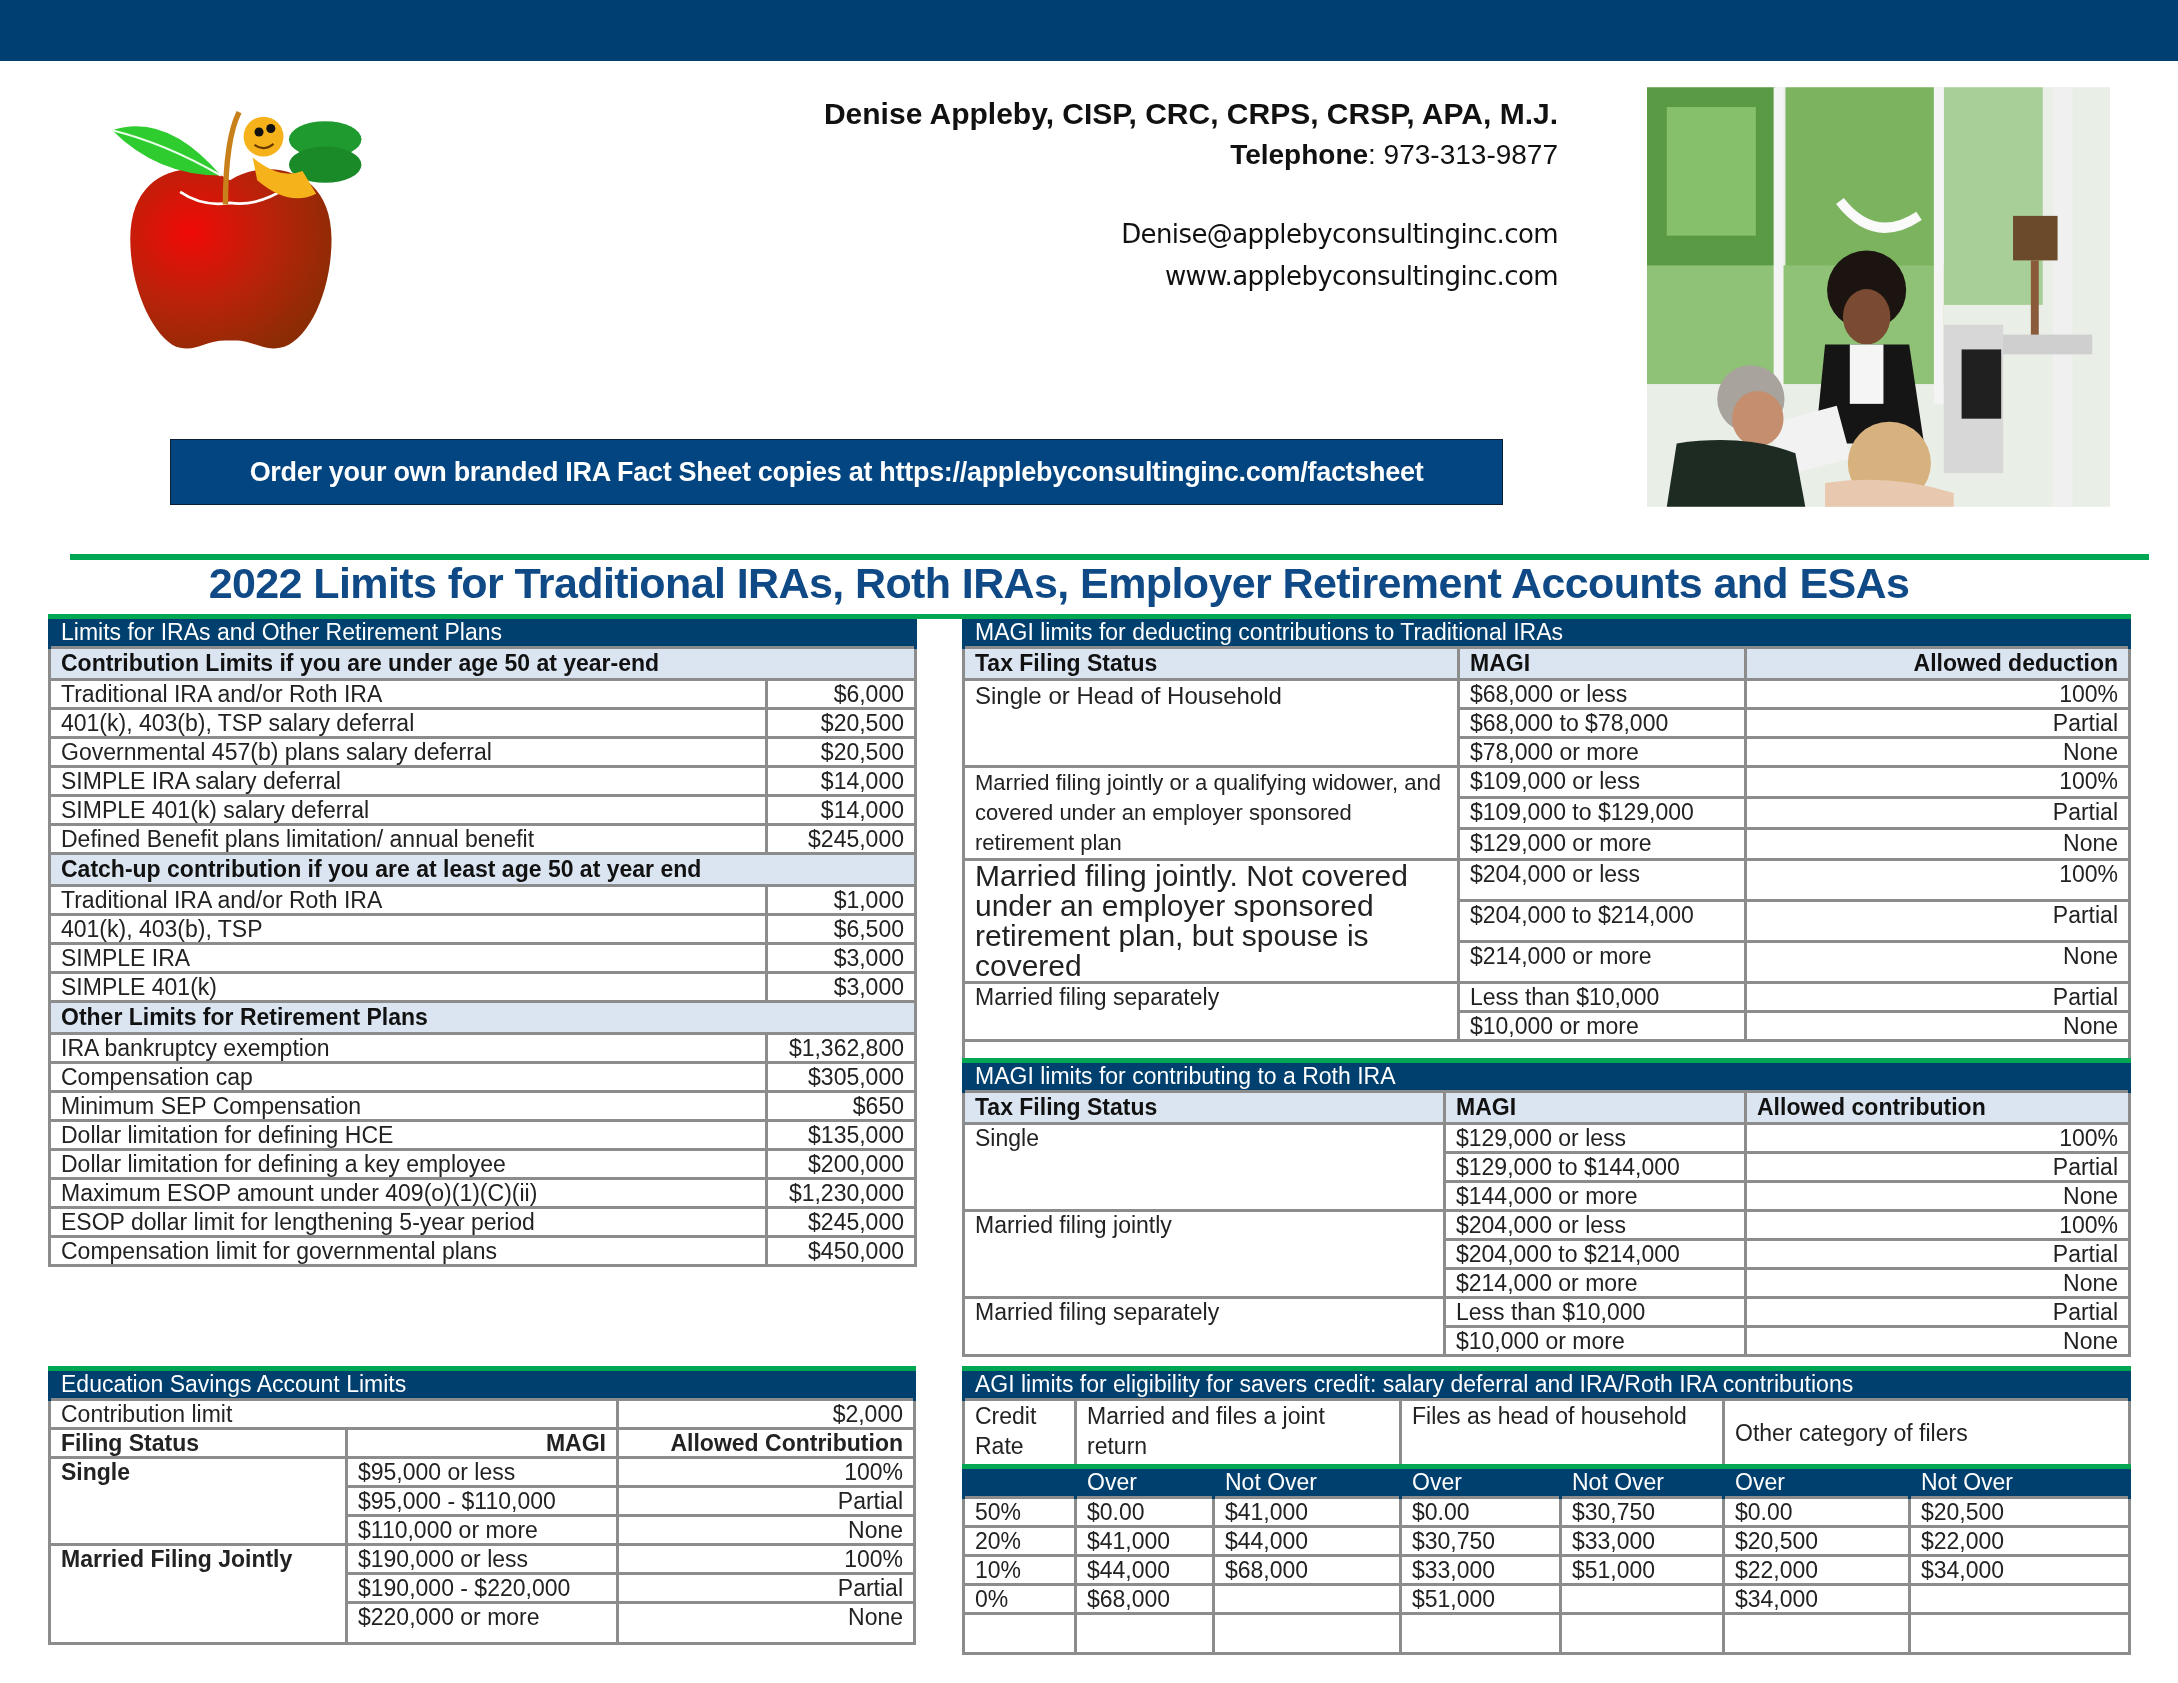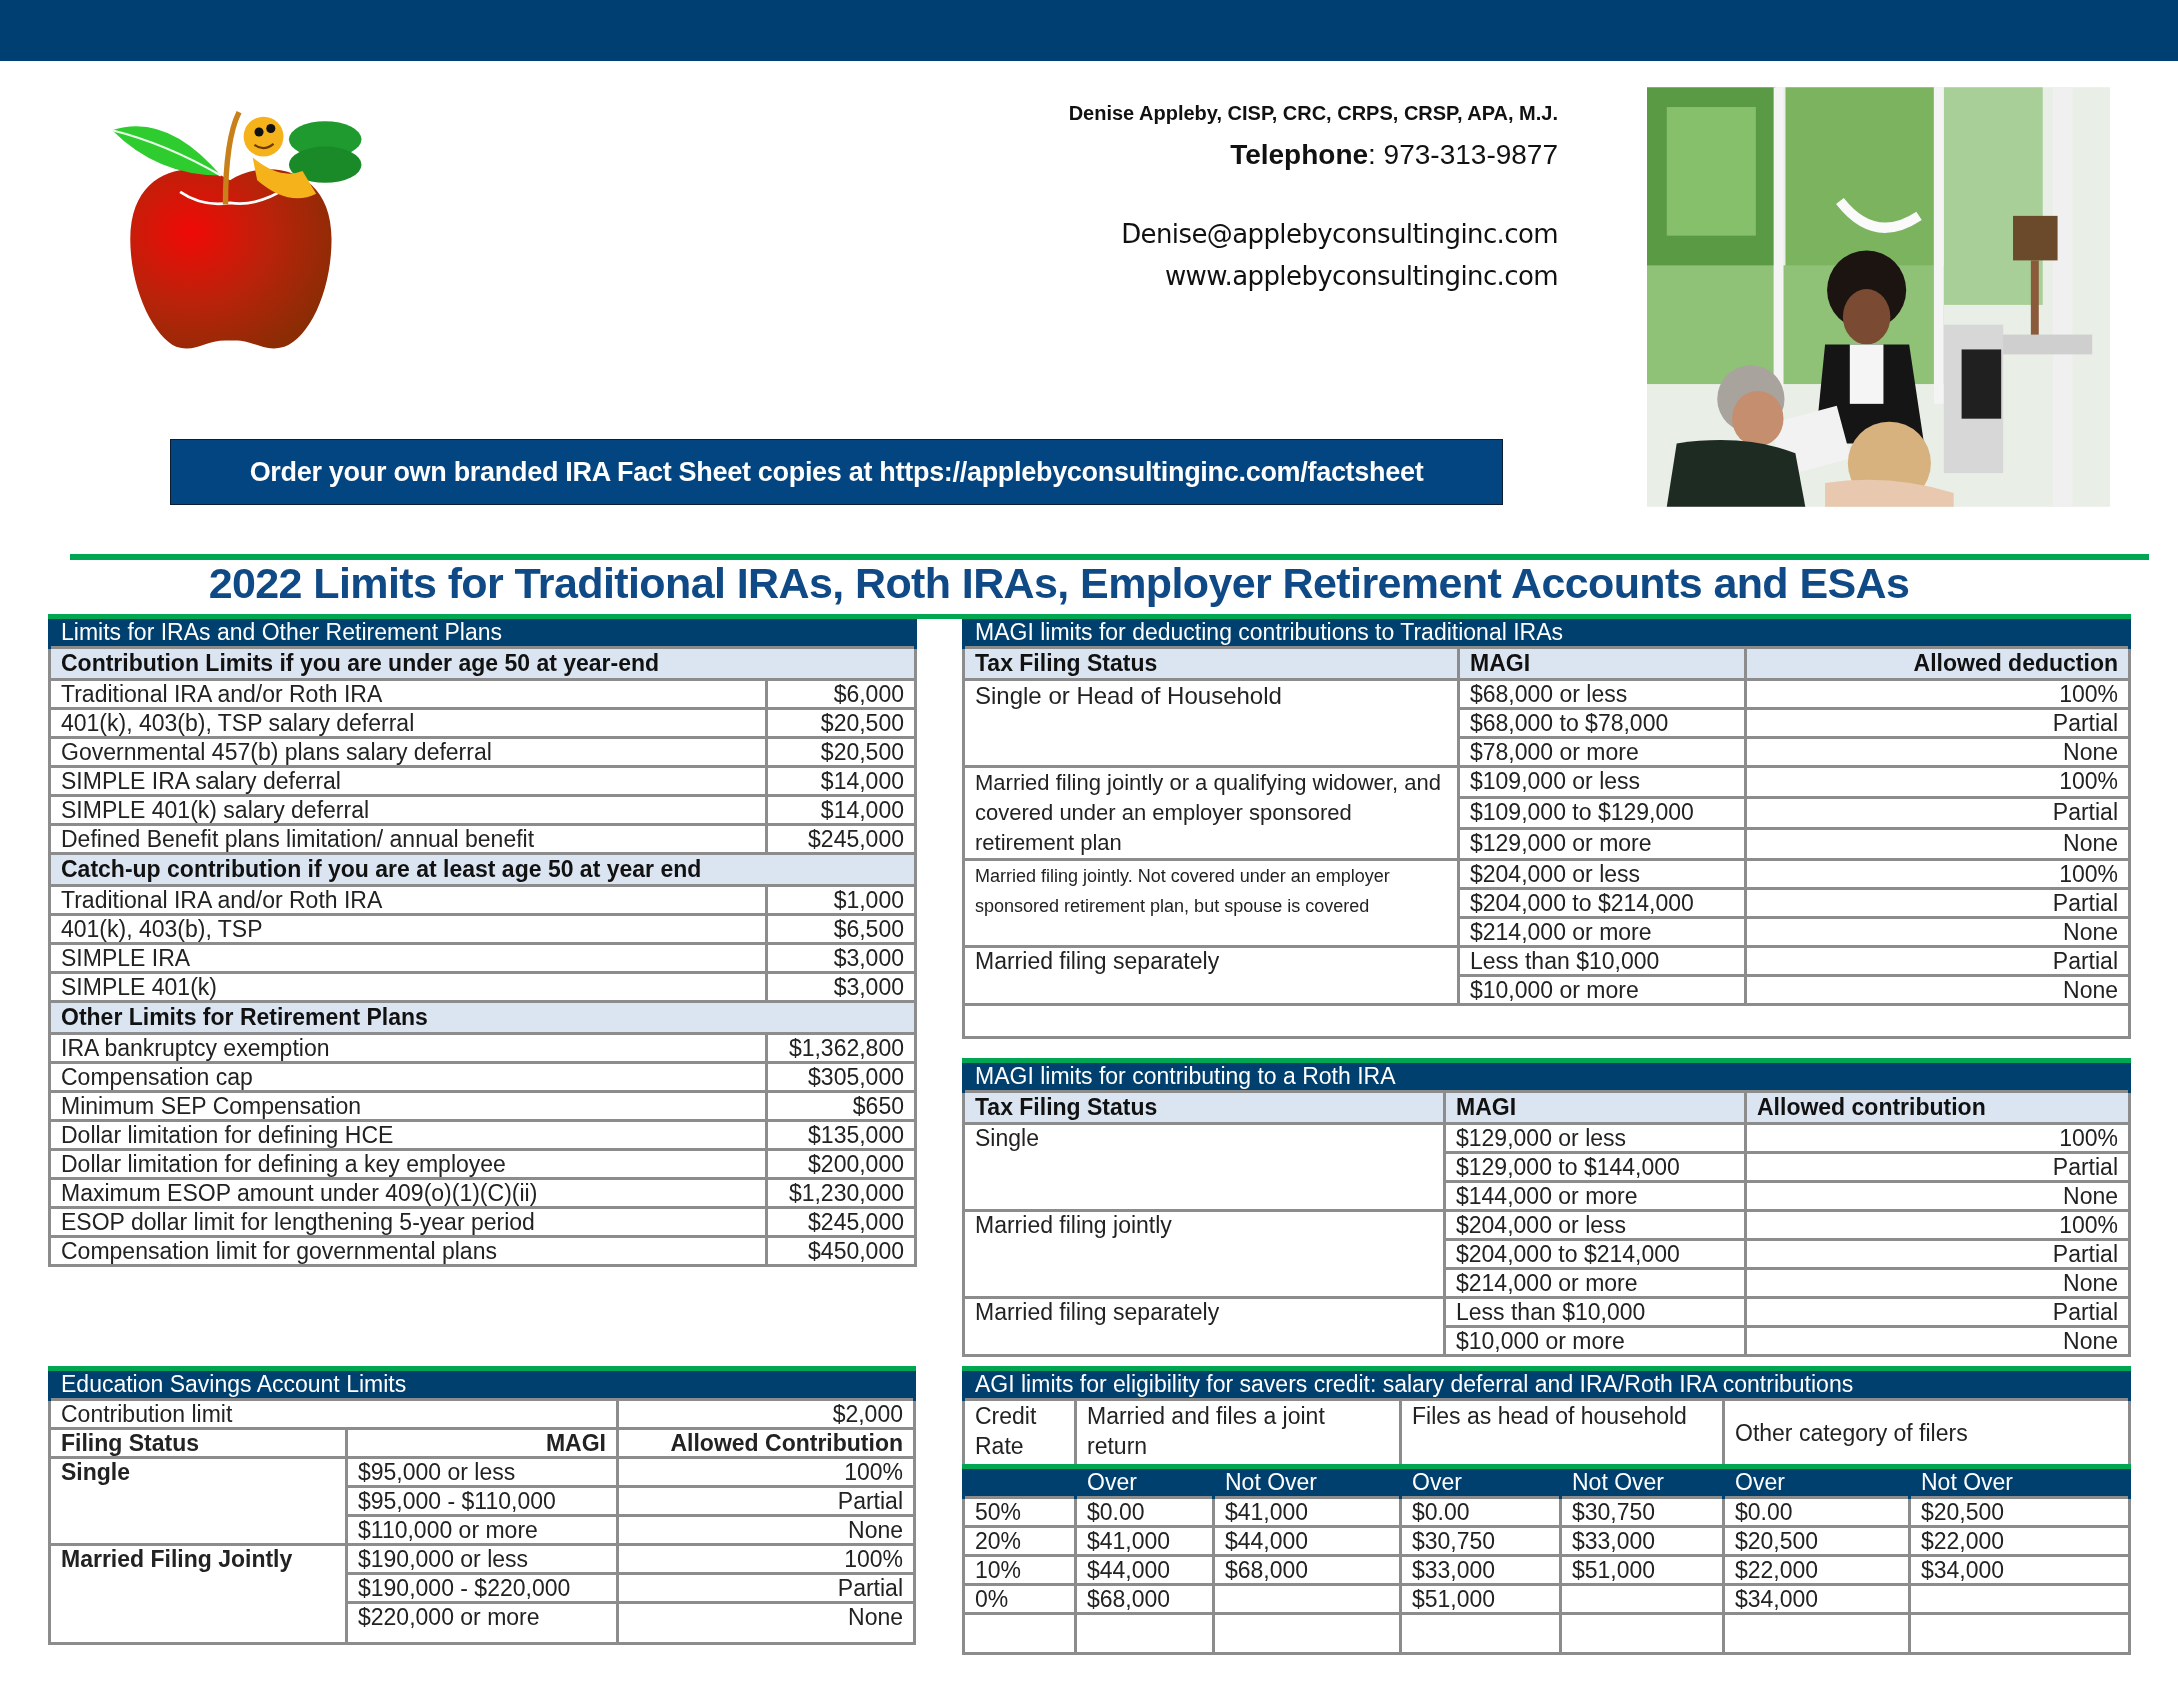--- a/index.html
+++ b/index.html
@@ -1,21 +1,21 @@
 <!DOCTYPE html>
 <html><head>
 <meta charset="utf-8">
 <style>
   html, body { margin:0; padding:0; }
   body { width:2178px; height:1683px; position:relative; background:#ffffff; overflow:hidden;
          font-family:"Liberation Sans", sans-serif; color:#222; }
   .topbar { position:absolute; left:0; top:0; width:2178px; height:61px; background:#003f72; }
   .logo { position:absolute; left:94px; top:94px; width:272px; height:272px; }
   .contact { position:absolute; right:620px; top:93px; text-align:right; color:#111; }
-  .contact .name { font-size:20px; font-weight:bold; line-height:41px; }
+  .contact .name { font-size:30px; font-weight:bold; line-height:41px; }
   .contact .ceo { font-size:28px; font-weight:bold; line-height:41px; }
   .contact .addr { font-size:28px; line-height:41px; }
   .contact .tel { font-size:28px; line-height:41px; }
   .contact .tel b { font-weight:bold; }
   .contact .email { font-size:26px; line-height:42px; margin-top:38px; font-family:"DejaVu Sans", sans-serif; letter-spacing:-0.6px; }
   .contact .web { font-size:26px; line-height:42px; font-family:"DejaVu Sans", sans-serif; letter-spacing:-0.6px; margin-right:0; }
   .photo { position:absolute; left:1647px; top:87px; width:463px; height:420px; overflow:hidden; }
   .banner { position:absolute; left:170px; top:439px; width:1333px; height:66px; background:#034580;
             border:1.5px solid #0c1e33; box-sizing:border-box; color:#fff; font-size:27px; font-weight:bold;
             display:flex; align-items:center; justify-content:center; letter-spacing:-0.3px; }
@@ -277,21 +277,21 @@
       </tr>
   <tr>
         <td>$109,000 to $129,000</td>
         <td class="num">Partial</td>
       </tr>
   <tr>
         <td>$129,000 or more</td>
         <td class="num">None</td>
       </tr>
   <tr>
-        <td rowspan="3" style="white-space:normal; font-size:18px; line-height:30px;">Married filing jointly. Not covered under an employer sponsored retirement plan, but spouse is covered</td>
+        <td rowspan="3" style="white-space:normal; font-size:30px; line-height:30px;">Married filing jointly. Not covered under an employer sponsored retirement plan, but spouse is covered</td>
         <td>$204,000 or less</td>
         <td class="num">100%</td>
       </tr>
   <tr>
         <td>$204,000 to $214,000</td>
         <td class="num">Partial</td>
       </tr>
   <tr>
         <td>$214,000 or more</td>
         <td class="num">None</td>

